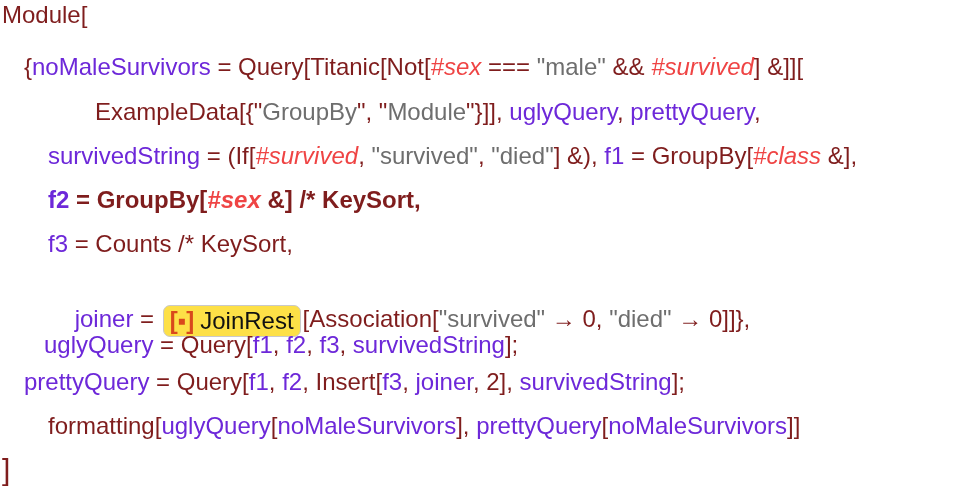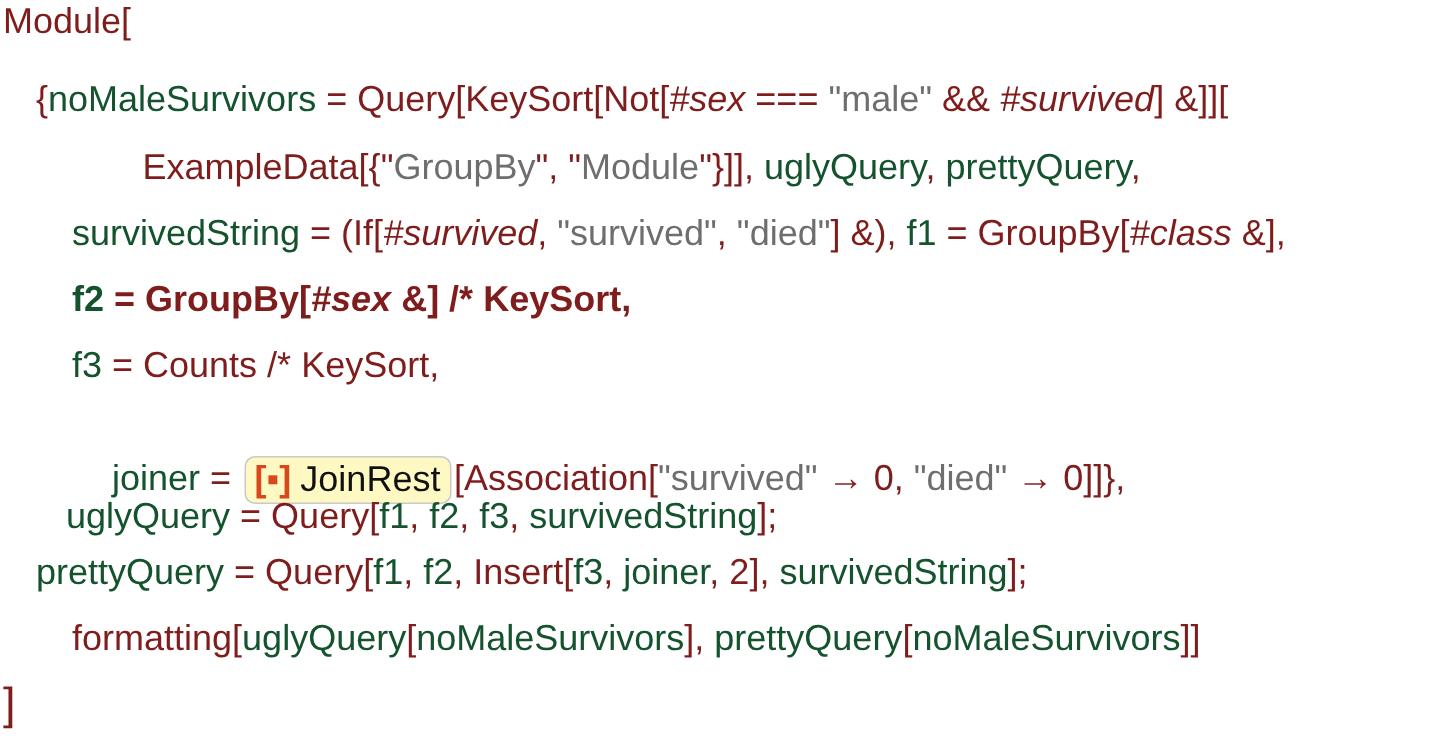--- a/index.html
+++ b/index.html
@@ -2,38 +2,38 @@
 <html><head>
 <meta charset="utf-8">
 <style>
   html, body { margin: 0; padding: 0; background: #ffffff; }
   body {
     width: 956px; height: 494px; overflow: hidden; position: relative;
     font-family: "Liberation Sans", "DejaVu Sans", sans-serif;
     font-size: 24px; color: #111111;
   }
   .line { position: absolute; white-space: pre; line-height: 30px; }
-  .g { color: #14532d; }
+  .g { color: #6d28d9; }
   .s { color: #6e6e6e; }
   .k { color: #7f1d1d; }
-  .i { font-style: italic; color: #7f1d1d; }
+  .i { font-style: italic; color: #ef4444; }
   .btn {
     display: inline-block; border: 1px solid #c9c9c9; border-radius: 7px;
-    background: #fef9c3; padding: 0 6px 0 6px; line-height: 30px; height: 32px;
+    background: #fde047; padding: 0 6px 0 6px; line-height: 30px; height: 32px;
     vertical-align: middle; margin: 0 2px; box-sizing: border-box;
   }
   .rsym { color: #d9481c; font-weight: bold; margin-right: 6px; }
   .big { font-size: 30px; }
 </style>
 </head>
 <body>
 
 <div>
   <div class="line" id="l1" style="left:2px;top:0px;"><span class="k">Module[</span></div>
-  <div class="line" id="l2" style="left:24px;top:52px;"><span class="k">{</span><span class="g">noMaleSurvivors</span><span class="k"> = Query[KeySort[Not[</span><span class="i">#sex</span><span class="k"> === </span><span class="s">"male"</span><span class="k"> &amp;&amp; </span><span class="i">#survived</span><span class="k">] &amp;]][</span></div>
+  <div class="line" id="l2" style="left:24px;top:52px;"><span class="k">{</span><span class="g">noMaleSurvivors</span><span class="k"> = Query[Titanic[Not[</span><span class="i">#sex</span><span class="k"> === </span><span class="s">"male"</span><span class="k"> &amp;&amp; </span><span class="i">#survived</span><span class="k">] &amp;]][</span></div>
   <div class="line" id="l3" style="left:95px;top:97px;"><span class="k">ExampleData[{"</span><span class="s">GroupBy</span><span class="k">", "</span><span class="s">Module</span><span class="k">"}]], </span><span class="g">uglyQuery</span><span class="k">, </span><span class="g">prettyQuery</span><span class="k">,</span></div>
   <div class="line" id="l4" style="left:48px;top:141px;"><span class="g">survivedString</span><span class="k"> = (If[</span><span class="i">#survived</span><span class="k">, </span><span class="s">"survived"</span><span class="k">, </span><span class="s">"died"</span><span class="k">] &amp;), </span><span class="g">f1</span><span class="k"> = GroupBy[</span><span class="i">#class</span><span class="k"> &amp;],</span></div>
   <div class="line" id="l5" style="left:48px;top:185px;font-weight:bold;"><span class="g">f2</span><span class="k"> = GroupBy[</span><span class="i">#sex</span><span class="k"> &amp;] /* KeySort,</span></div>
   <div class="line" id="l6" style="left:48px;top:229px;"><span class="g">f3</span><span class="k"> = Counts /* KeySort,</span></div>
   <div class="line" style="left:48px;top:274px;">
     <span id="l7a"><span class="g">joiner</span><span class="k"> = </span></span><span class="btn"><span class="rsym">[▪]</span><span>JoinRest</span></span><span id="l7b"><span class="k">[Association[</span><span class="s">"survived"</span><span class="k"> → 0, </span><span class="s">"died"</span><span class="k"> → 0]]},</span></span>
   </div>
   <div class="line" id="l8" style="left:24px;top:330px;margin-left:20px;"><span class="g">uglyQuery</span><span class="k"> = Query[</span><span class="g">f1</span><span class="k">, </span><span class="g">f2</span><span class="k">, </span><span class="g">f3</span><span class="k">, </span><span class="g">survivedString</span><span class="k">];</span></div>
   <div class="line" id="l9" style="left:24px;top:367px;"><span class="g">prettyQuery</span><span class="k"> = Query[</span><span class="g">f1</span><span class="k">, </span><span class="g">f2</span><span class="k">, Insert[</span><span class="g">f3</span><span class="k">, </span><span class="g">joiner</span><span class="k">, 2], </span><span class="g">survivedString</span><span class="k">];</span></div>
   <div class="line" id="l10" style="left:24px;top:411px;margin-left:24px;"><span class="k">formatting[</span><span class="g">uglyQuery</span><span class="k">[</span><span class="g">noMaleSurvivors</span><span class="k">], </span><span class="g">prettyQuery</span><span class="k">[</span><span class="g">noMaleSurvivors</span><span class="k">]]</span></div>

